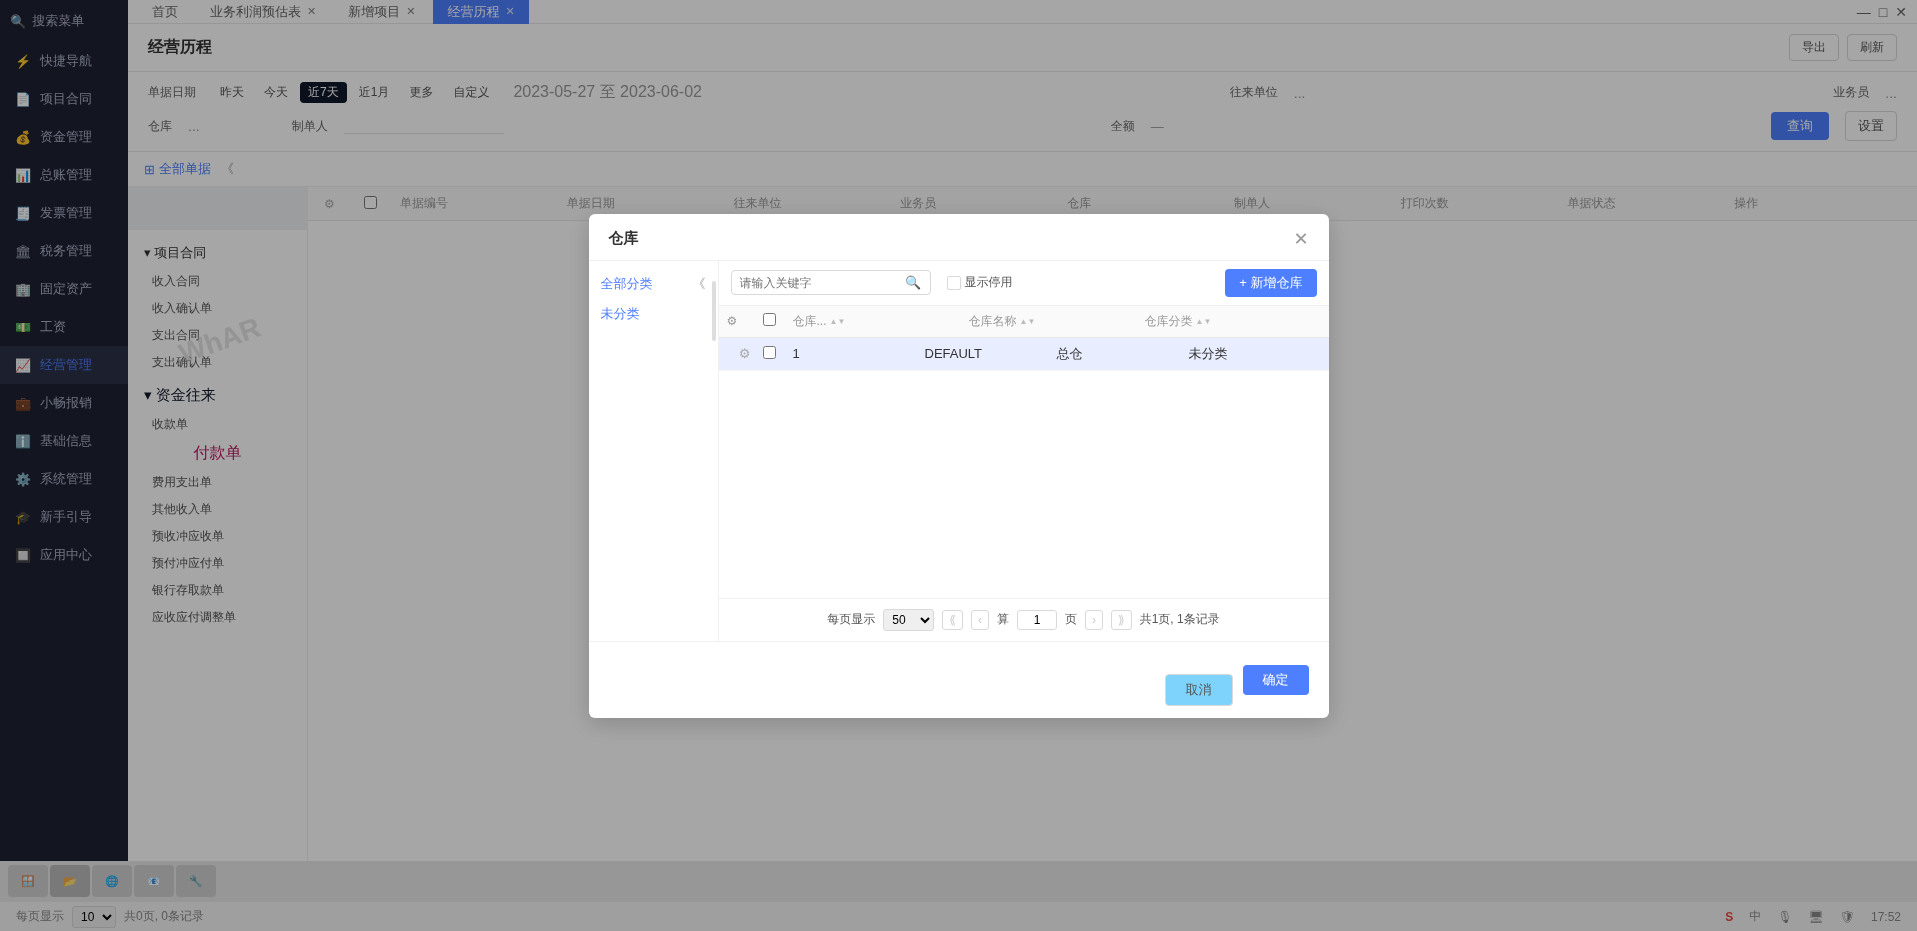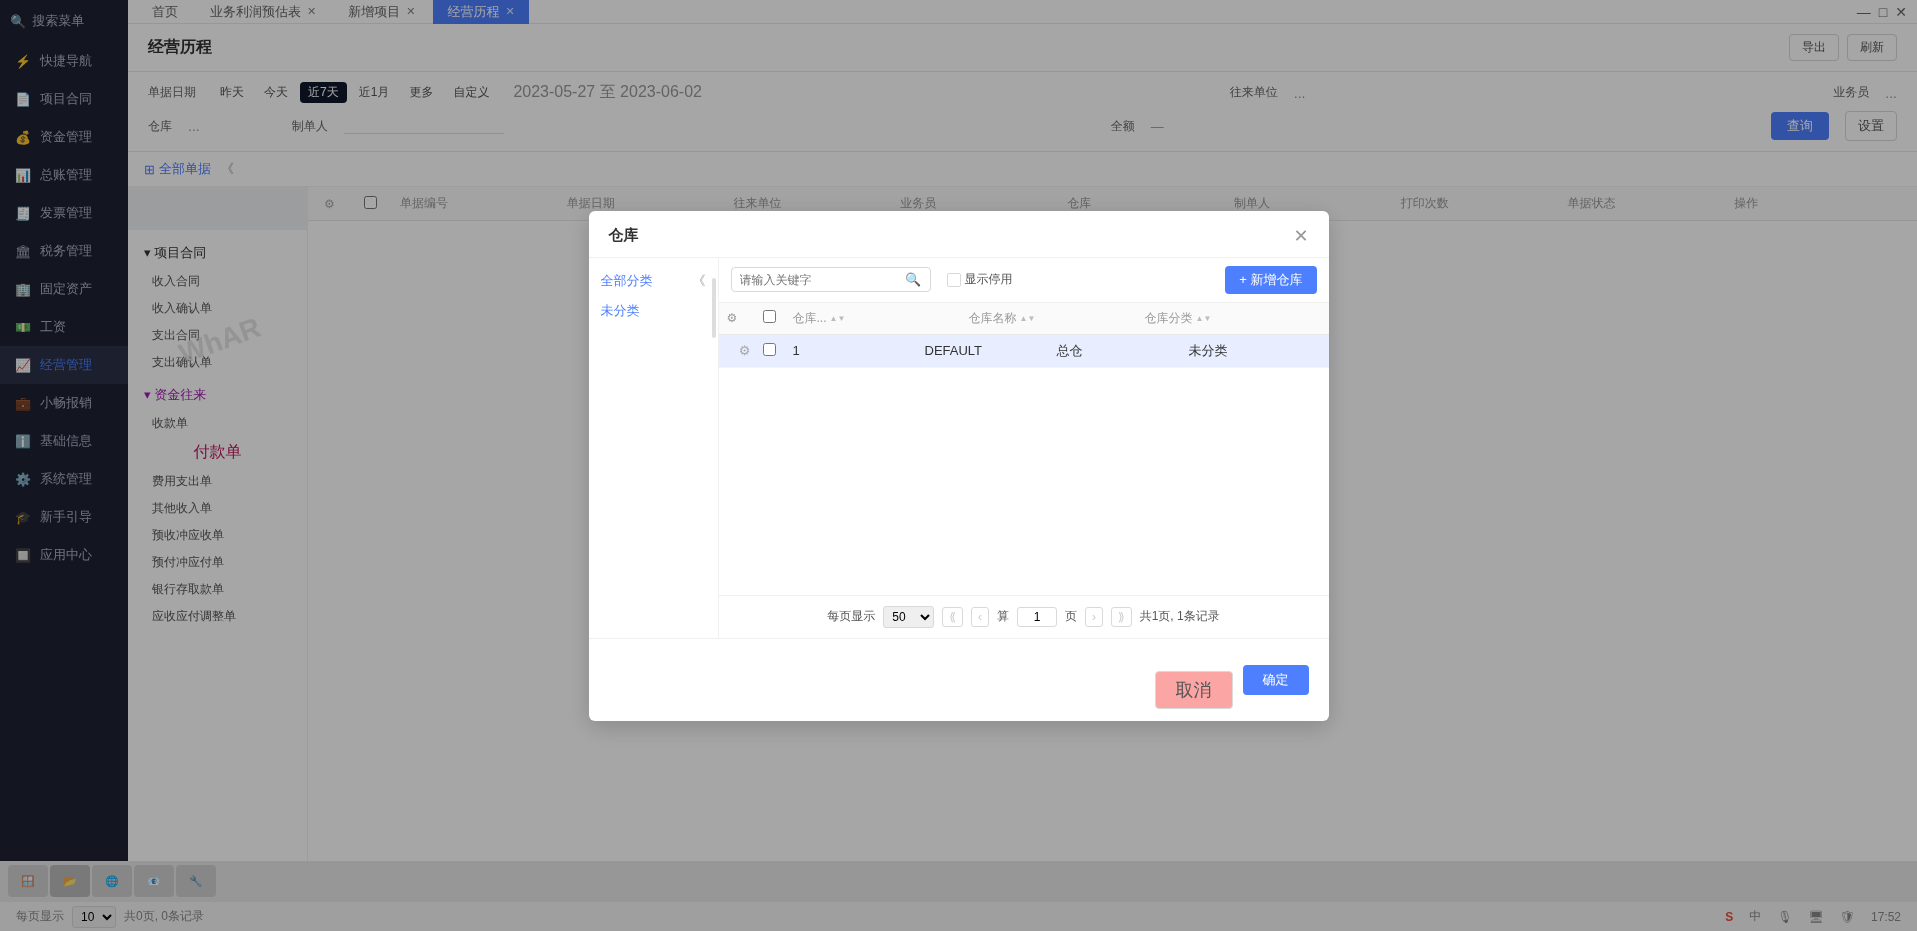--- a/index.html
+++ b/index.html
@@ -137,21 +137,21 @@
       padding: 10px; border-top: 1px solid #f0f0f0; font-size: 12px; color: #555; gap: 8px;
     }
     .page-nav-btn { background: none; border: 1px solid #d9d9d9; border-radius: 3px; padding: 2px 6px; cursor: pointer; color: #555; font-size: 12px; }
     .page-nav-btn.disabled { color: #ccc; cursor: default; }
     .page-input { width: 40px; text-align: center; border: 1px solid #d9d9d9; border-radius: 3px; padding: 2px 4px; font-size: 12px; }
     .page-size-sel { border: 1px solid #d9d9d9; border-radius: 3px; padding: 2px 4px; font-size: 12px; }
     .modal-footer {
       display: flex; align-items: center; justify-content: flex-end;
       padding: 12px 20px; border-top: 1px solid #f0f0f0; gap: 10px;
     }
-    .btn-cancel { background: #fca5a5; border: 1px solid #d9d9d9; border-radius: 4px; padding: 6px 20px; cursor: pointer; font-size: 18px; color: #555; margin-top: 20px; }
+    .btn-cancel { background: #7dd3fc; border: 1px solid #d9d9d9; border-radius: 4px; padding: 6px 20px; cursor: pointer; font-size: 13px; color: #555; margin-top: 20px; }
     .btn-confirm { background: #4e7fff; color: #fff; border: none; border-radius: 4px; padding: 6px 20px; cursor: pointer; font-size: 13px; }
 
     
     .status-bar {
       position: fixed; bottom: 0; left: 0; right: 0; height: 30px;
       background: #f5f5f5; border-top: 1px solid #e8e8e8;
       display: flex; align-items: center; justify-content: space-between;
       padding: 0 16px; font-size: 12px; color: #888; z-index: 50;
     }
     .status-right { display: flex; align-items: center; gap: 16px; }
@@ -308,21 +308,21 @@
     <span style="color:#999; cursor:pointer;">《</span>
     <div style="flex:1;"></div>
   </div>
 
   <div style="position:absolute; left:0; top:230px; width:180px; background:#fff; border-right:1px solid #f0f0f0; height:calc(100% - 230px); z-index:10; padding:8px 0; overflow-y:auto;">
     <div style="padding:6px 16px; font-size:13px; color:#333; cursor:pointer;">▾ 项目合同</div>
     <div style="padding:5px 24px; font-size:12px; color:#555; cursor:pointer;">收入合同</div>
     <div style="padding:5px 24px; font-size:12px; color:#555; cursor:pointer;">收入确认单</div>
     <div style="padding:5px 24px; font-size:12px; color:#555; cursor:pointer;">支出合同</div>
     <div style="padding:5px 24px; font-size:12px; color:#555; cursor:pointer;">支出确认单</div>
-    <div style="padding:6px 16px; font-size:13px; color:#a21caf; cursor:pointer; margin-top:4px;">▾ 资金往来</div>
+    <div style="padding:6px 16px; font-size:15px; color:#0f172a; cursor:pointer; margin-top:4px;">▾ 资金往来</div>
     <div style="padding:5px 24px; font-size:12px; color:#555; cursor:pointer;">收款单</div>
     <div style="padding:5px 24px; font-size:16px; color:#be185d; cursor:pointer;text-align:center;">付款单</div>
     <div style="padding:5px 24px; font-size:12px; color:#555; cursor:pointer;">费用支出单</div>
     <div style="padding:5px 24px; font-size:12px; color:#555; cursor:pointer;">其他收入单</div>
     <div style="padding:5px 24px; font-size:12px; color:#555; cursor:pointer;">预收冲应收单</div>
     <div style="padding:5px 24px; font-size:12px; color:#555; cursor:pointer;">预付冲应付单</div>
     <div style="padding:5px 24px; font-size:12px; color:#555; cursor:pointer;">银行存取款单</div>
     <div style="padding:5px 24px; font-size:12px; color:#555; cursor:pointer;">应收应付调整单</div>
   </div>
 

